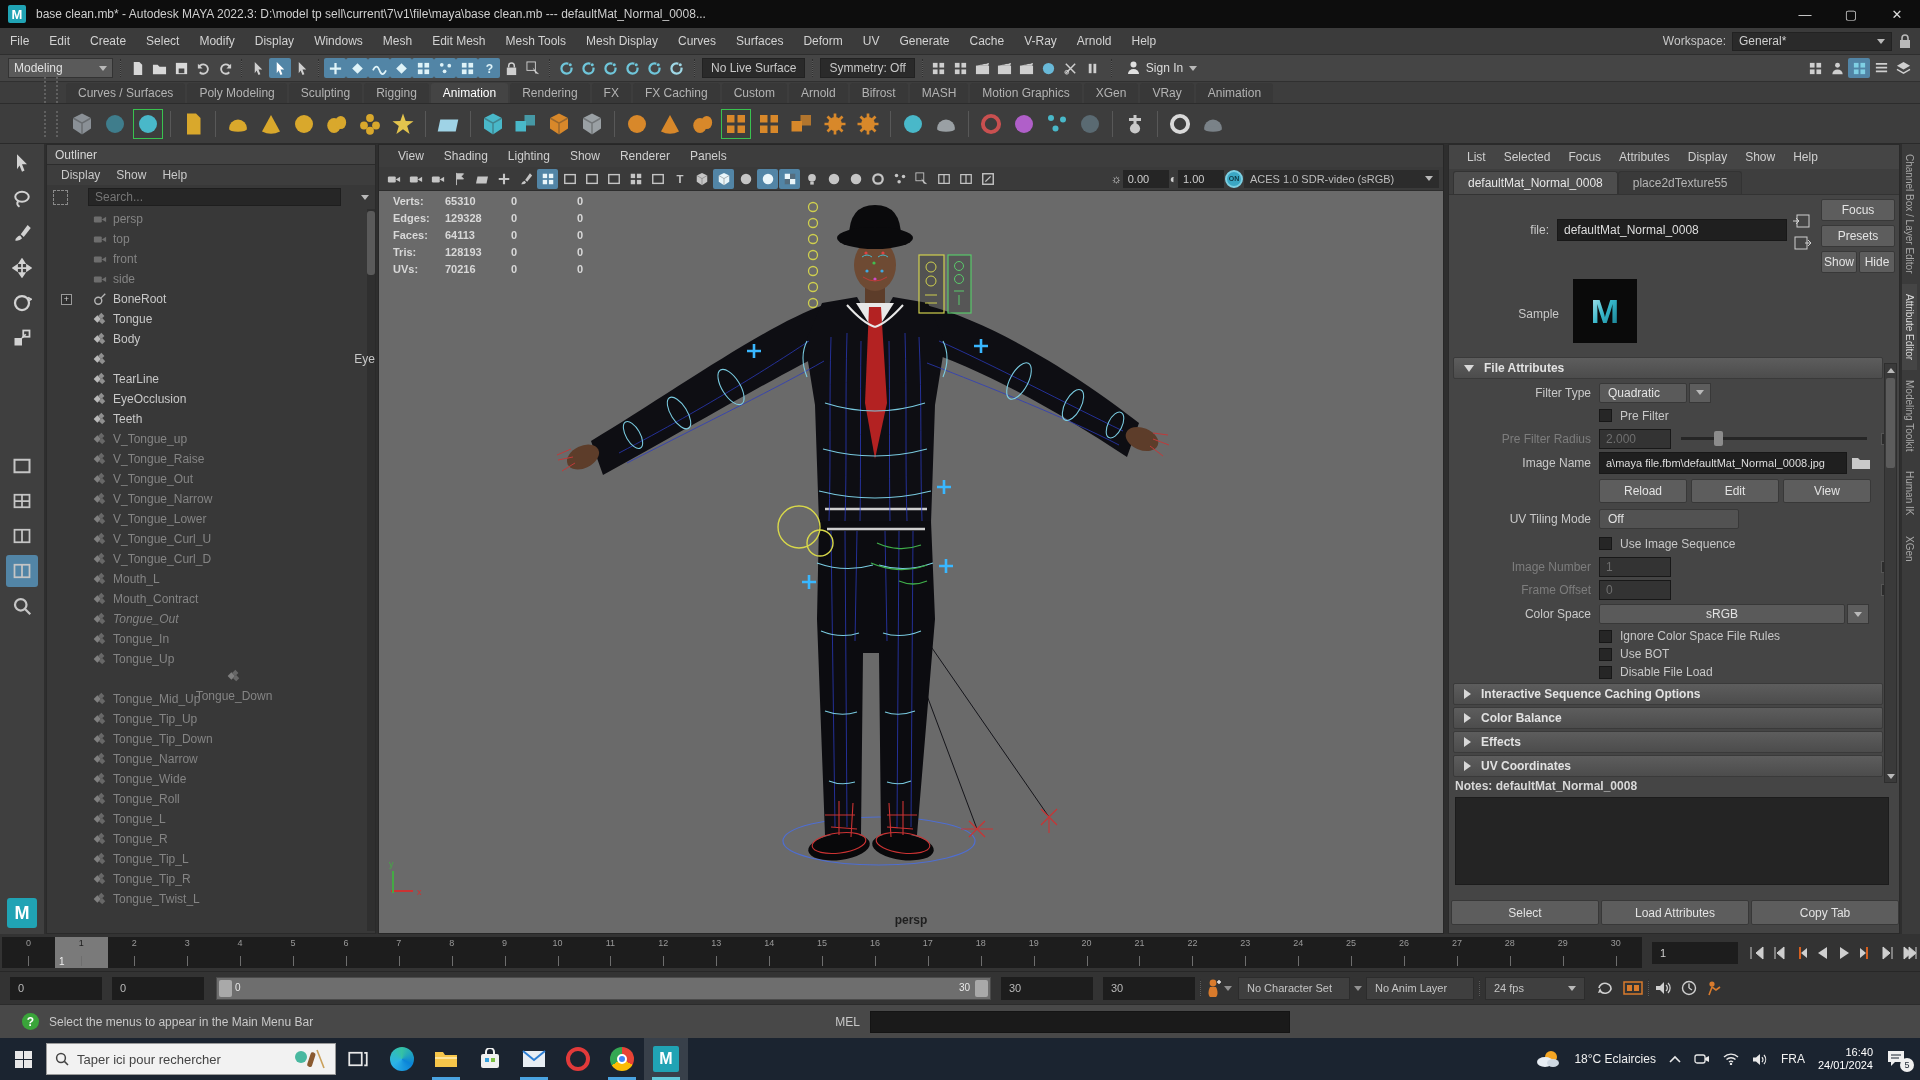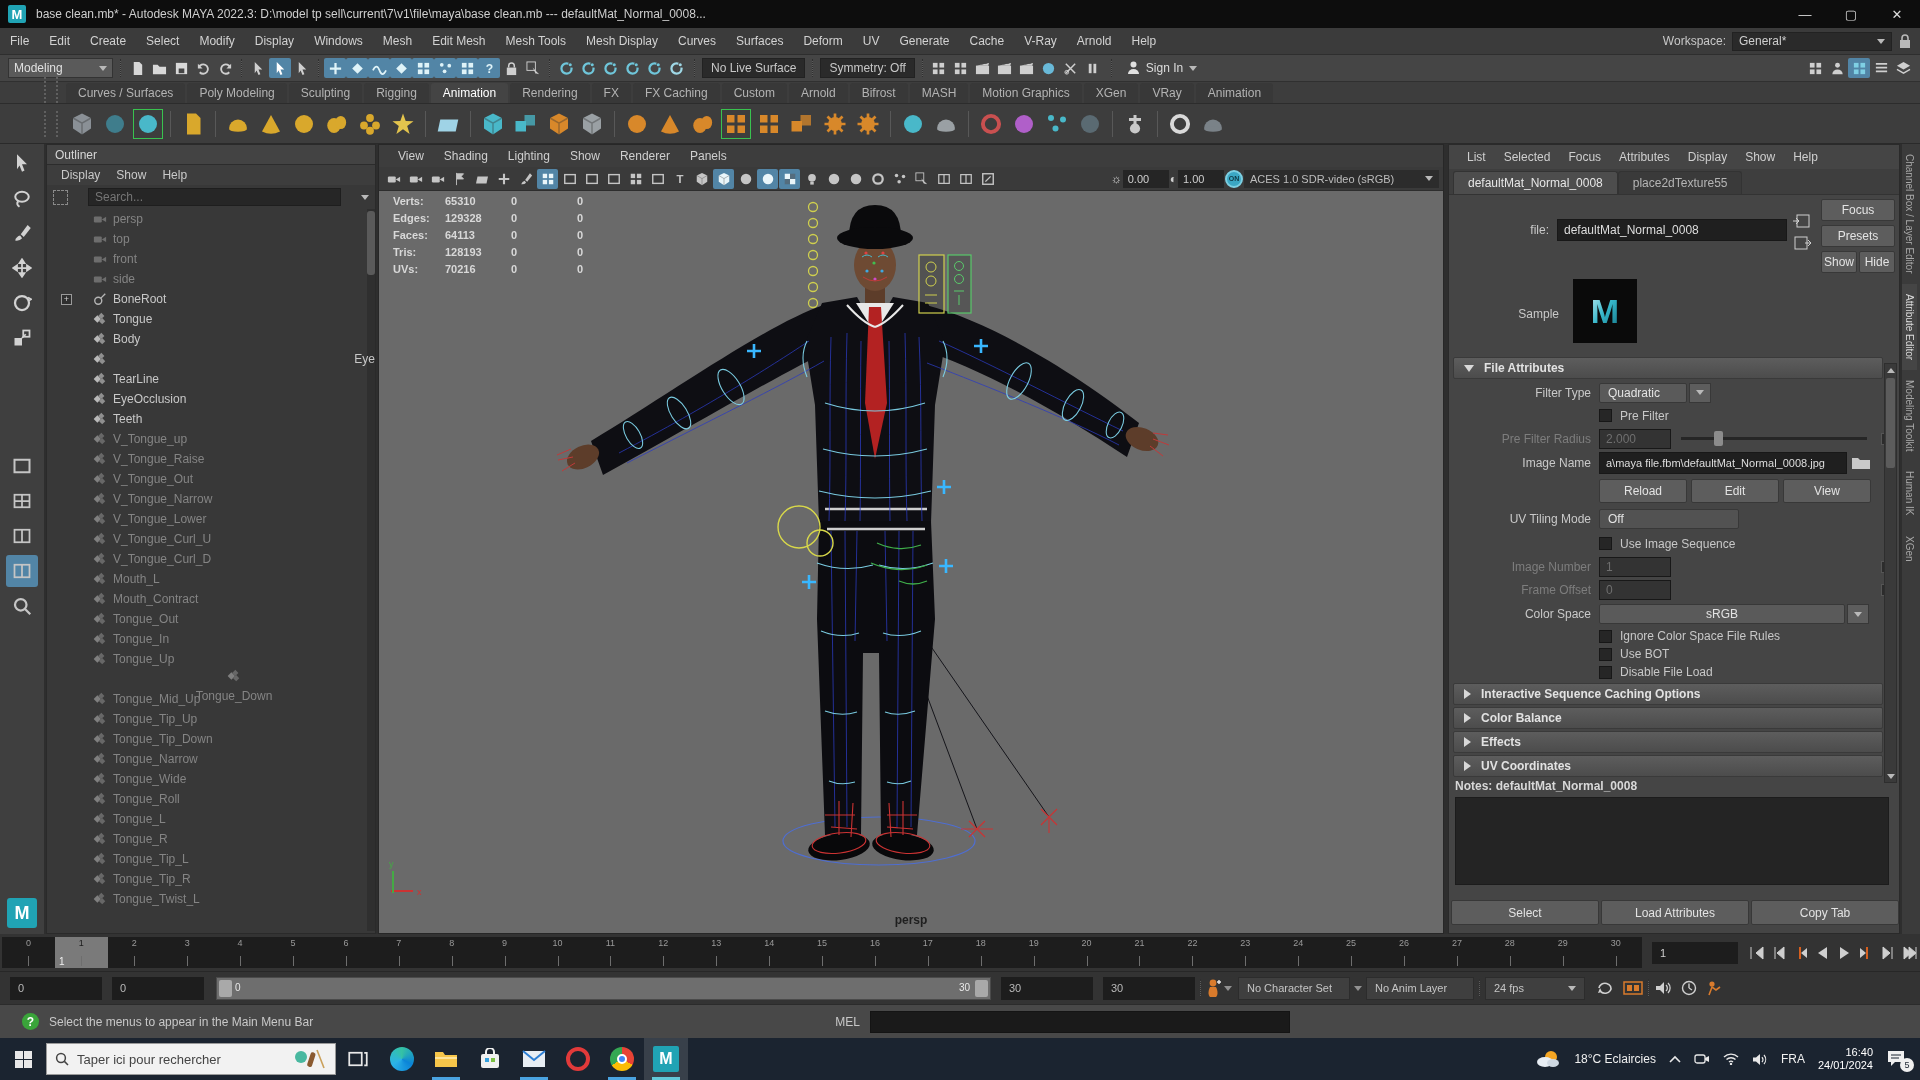--- a/index.html
+++ b/index.html
@@ -1012,21 +1012,21 @@
           <div class="ol-row dim" style="position: relative;">
             <span>
               <svg width="14" height="14" viewBox="0 0 16 16">
                 <rect x="2" y="5" width="6" height="6" transform="rotate(45 5 8)" fill="#b9b9b9"></rect>
                 <rect x="7" y="2" width="5" height="5" transform="rotate(45 9.5 4.5)" fill="#8f8f8f"></rect>
                 <rect x="8" y="8" width="5" height="5" transform="rotate(45 10.5 10.5)" fill="#8f8f8f"></rect>
               </svg>
             </span>
             <span>Mouth_Contract</span>
           </div>
-          <div class="ol-row dim" style="position: relative;">
+          <div class="ol-row dim" style="position: relative; font-style: italic;">
             <span>
               <svg width="14" height="14" viewBox="0 0 16 16">
                 <rect x="2" y="5" width="6" height="6" transform="rotate(45 5 8)" fill="#b9b9b9"></rect>
                 <rect x="7" y="2" width="5" height="5" transform="rotate(45 9.5 4.5)" fill="#8f8f8f"></rect>
                 <rect x="8" y="8" width="5" height="5" transform="rotate(45 10.5 10.5)" fill="#8f8f8f"></rect>
               </svg>
             </span>
             <span>Tongue_Out</span>
           </div>
           <div class="ol-row dim" style="position: relative;">

